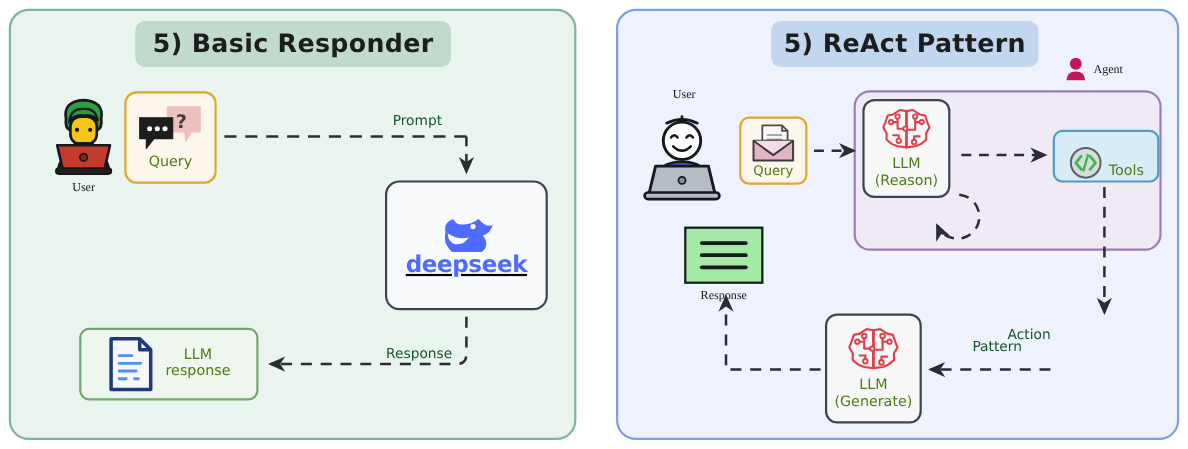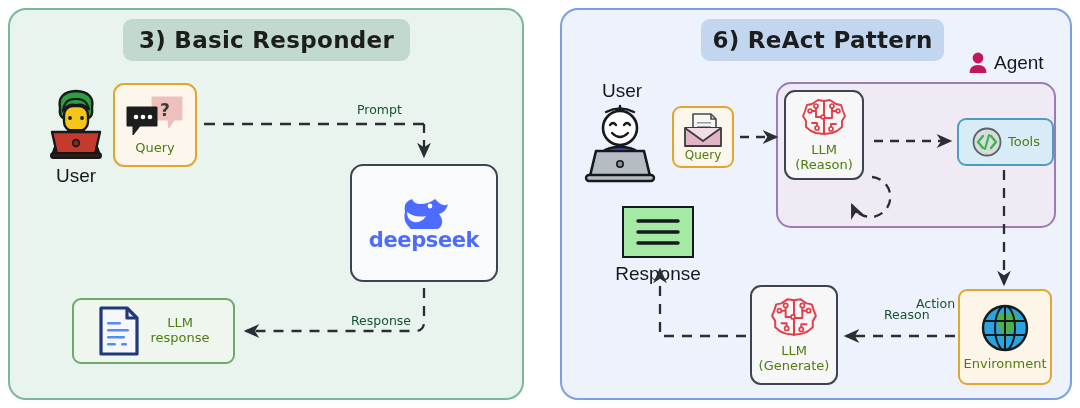--- a/index.html
+++ b/index.html
@@ -78,22 +78,22 @@
     font-size: 13px;
     color: #4d7c0f;
     text-align: center;
     line-height: 1.12;
     white-space: pre-line;
   }
 
   
   .caption {
     position: absolute;
-    font-family: Liberation Sans, sans-serif;
-    font-size: 19px;
+    font-family: Liberation Serif, serif;
+    font-size: 11px;
     color: #16191c;
     text-align: center;
     white-space: nowrap;
   }
   .edge-label {
     position: absolute;
     font-family: "DejaVu Sans", sans-serif;
     font-size: 12.5px;
     color: #14532d;
     white-space: nowrap;
@@ -114,20 +114,21 @@
     border: 2px solid #e0a72e;
     border-radius: 11px;
   }
 
   #deepseek-box {
     left: 350px; top: 164px;
     width: 148px; height: 118px;
     background: #f9fafb;
     border: 2px solid #3d4450;
     border-radius: 13px;
+    text-decoration: underline;
   }
   .deepseek-word {
     font-family: "DejaVu Sans", sans-serif;
     font-weight: bold;
     font-size: 21px;
     color: #4d6bfe;
     letter-spacing: -0.4px;
     line-height: 1;
     margin-top: 1px;
   }
@@ -182,20 +183,21 @@
     border-radius: 11px;
   }
   #tools-box {
     left: 957px; top: 118px;
     width: 97px; height: 48px;
     background: #d7ecf7;
     border: 2px solid #4e9cc4;
     border-radius: 9px;
     flex-direction: row;
     gap: 5px;
+    align-items: flex-end;
   }
 
   #environment-box {
     left: 958px; top: 289px;
     width: 94px; height: 96px;
     background: #fdf6e8;
     border: 2px solid #e0a72e;
     border-radius: 9px;
   }
   #llm-generate-box {
@@ -223,21 +225,21 @@
     pointer-events: none;
   }
 </style>
 </head>
 <body>
 
 <div class="canvas">
 
   <div class="panel" id="panel-basic"></div>
 
-  <div class="title-pill" id="title-basic">3) Basic Responder</div>
+  <div class="title-pill" id="title-basic">5) Basic Responder</div>
 
   <div id="user-avatar-basic">
     <svg width="72" height="74" viewBox="0 0 72 74">
 
       <path d="M20 22 q-3 -16 16 -17 q19 1 16 17 q1 8 -3 10 l-26 0 q-4 -2 -3 -10z" fill="#2e9e42" stroke="#16191c" stroke-width="2.4" stroke-linejoin="round"></path>
 
       <rect x="24" y="20" width="24" height="25" rx="9" fill="#f5c518" stroke="#16191c" stroke-width="2.4"></rect>
 
       <path d="M23 24 q6 -7 13 -5 q8 -2 13 5 q-2 -12 -13 -11 q-11 -1 -13 11z" fill="#2e9e42" stroke="#16191c" stroke-width="2"></path>
 
@@ -292,21 +294,21 @@
     </svg>
     <div class="node-label">LLM
 response</div>
   </div>
 
   <div class="edge-label" style="left:357px; top:102px;">Prompt</div>
   <div class="edge-label" style="left:351px; top:313px;">Response</div>
 
   <div class="panel" id="panel-react"></div>
 
-  <div class="title-pill" id="title-react">6) ReAct Pattern</div>
+  <div class="title-pill" id="title-react">5) ReAct Pattern</div>
 
   <div id="agent-container"></div>
   <div id="agent-icon-wrap">
     <svg width="20" height="22" viewBox="0 0 20 22">
       <circle cx="10" cy="6" r="5.4" fill="#c2185b"></circle>
       <path d="M1.6 21 q0 -8 8.4 -8 q8.4 0 8.4 8z" fill="#c2185b"></path>
     </svg>
     <span class="caption" id="agent-label">Agent</span>
   </div>
 
@@ -378,34 +380,20 @@
   <div class="node" id="tools-box">
     <svg width="32" height="32" viewBox="0 0 32 32">
       <circle cx="16" cy="16" r="13.5" fill="#d9dcdd" stroke="#5c6164" stroke-width="1.8"></circle>
       <path d="M12 10 l-5 6 l5 6" fill="none" stroke="#3cb54a" stroke-width="2.4" stroke-linecap="round" stroke-linejoin="round"></path>
       <path d="M20 10 l5 6 l-5 6" fill="none" stroke="#3cb54a" stroke-width="2.4" stroke-linecap="round" stroke-linejoin="round"></path>
       <path d="M18 9 l-4 14" fill="none" stroke="#3cb54a" stroke-width="2.2" stroke-linecap="round"></path>
     </svg>
     <div class="node-label">Tools</div>
   </div>
 
-  <div class="node" id="environment-box">
-    <svg width="54" height="54" viewBox="0 0 54 54">
-      <circle cx="27" cy="26" r="22" fill="#2aa3e0" stroke="#16191c" stroke-width="2.4"></circle>
-      <path d="M20 10 q10 4 14 -1 q7 6 6 12 q-6 2 -4 7 q-7 3 -9 10 q-5 -4 -4 -10
-               q-5 -2 -3 -8 q-3 -5 0 -10z" fill="#4caf50"></path>
-      <g fill="none" stroke="#16191c" stroke-width="2">
-        <ellipse cx="27" cy="26" rx="10" ry="22"></ellipse>
-        <path d="M5.5 19 l43 0"></path>
-        <path d="M5.5 33 l43 0"></path>
-        <path d="M27 4 l0 44"></path>
-      </g>
-    </svg>
-    <div class="node-label" style="margin-top:1px;">Environment</div>
-  </div>
 
   <div class="node" id="llm-generate-box">
     <svg width="48" height="46" viewBox="0 0 46 44">
       <g fill="none" stroke="#e0404a" stroke-width="1.9" stroke-linejoin="round" stroke-linecap="round">
         <path d="M23 4 l-6 -1 l-6 4 l-5 1 l-2 6 l-2 5 l3 5 l0 6 l5 4 l5 2 l8 1 z"></path>
         <path d="M23 4 l6 -1 l6 4 l5 1 l2 6 l2 5 l-3 5 l0 6 l-5 4 l-5 2 l-8 1 z"></path>
         <path d="M23 4 l0 33"></path>
         <path d="M9 14 l6 0 l0 6 l7 0"></path>
         <path d="M11 26 l5 0 l0 5"></path>
         <path d="M37 14 l-6 0 l0 7 l-8 0"></path>
@@ -430,21 +418,21 @@
   <div id="response-box-react">
     <svg width="68" height="48" viewBox="0 0 68 48">
       <path d="M14 13 l40 0" stroke="#16191c" stroke-width="3.4" stroke-linecap="round"></path>
       <path d="M14 24 l40 0" stroke="#16191c" stroke-width="3.4" stroke-linecap="round"></path>
       <path d="M14 35 l40 0" stroke="#16191c" stroke-width="3.4" stroke-linecap="round"></path>
     </svg>
   </div>
   <div class="caption" id="response-label-react">Response</div>
 
   <div class="edge-label" style="left:916px; top:248px;margin-top:48px;">Action</div>
-  <div class="edge-label" style="left:884px; top:307px;">Reason</div>
+  <div class="edge-label" style="left:884px; top:307px;">Pattern</div>
 
   <svg class="flow">
     <defs>
       <marker id="ah" markerWidth="9" markerHeight="9" refX="6.2" refY="3.4" orient="auto" markerUnits="strokeWidth">
         <path d="M0.4,0.4 L7.2,3.4 L0.4,6.4 L2.4,3.4 z" fill="#2a2d31"></path>
       </marker>
     </defs>
 
     <g>
       <path d="M204 124 L424 124" stroke="#2a2d31" stroke-width="2.3" fill="none" stroke-dasharray="11 8"></path>

